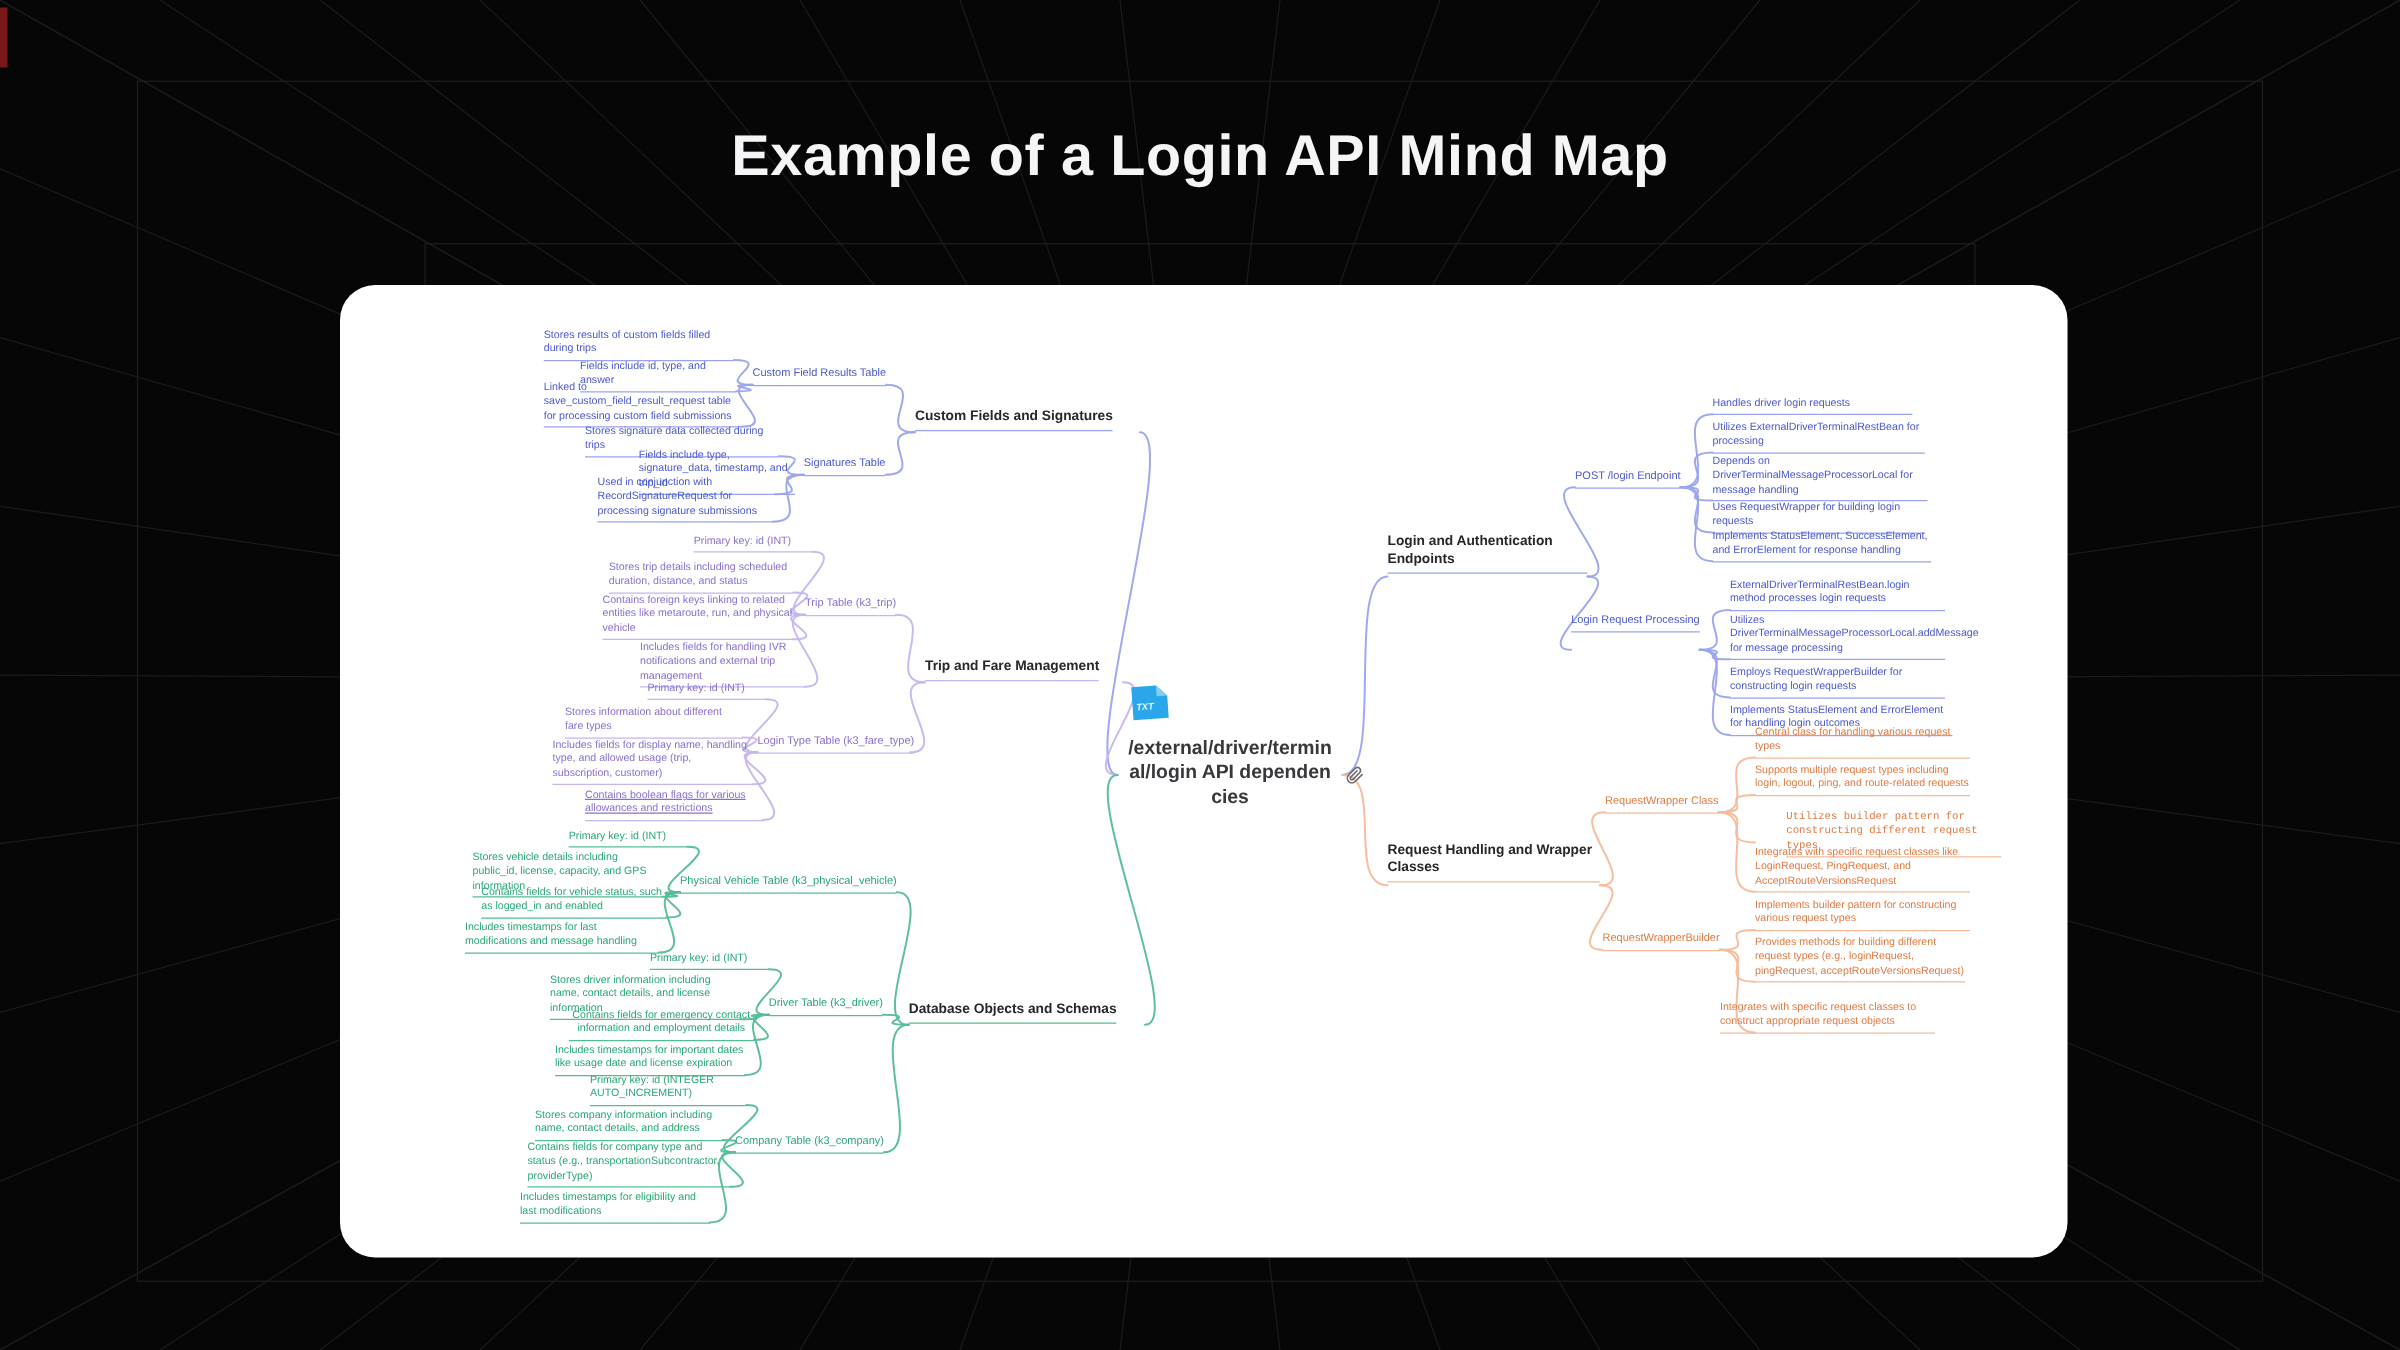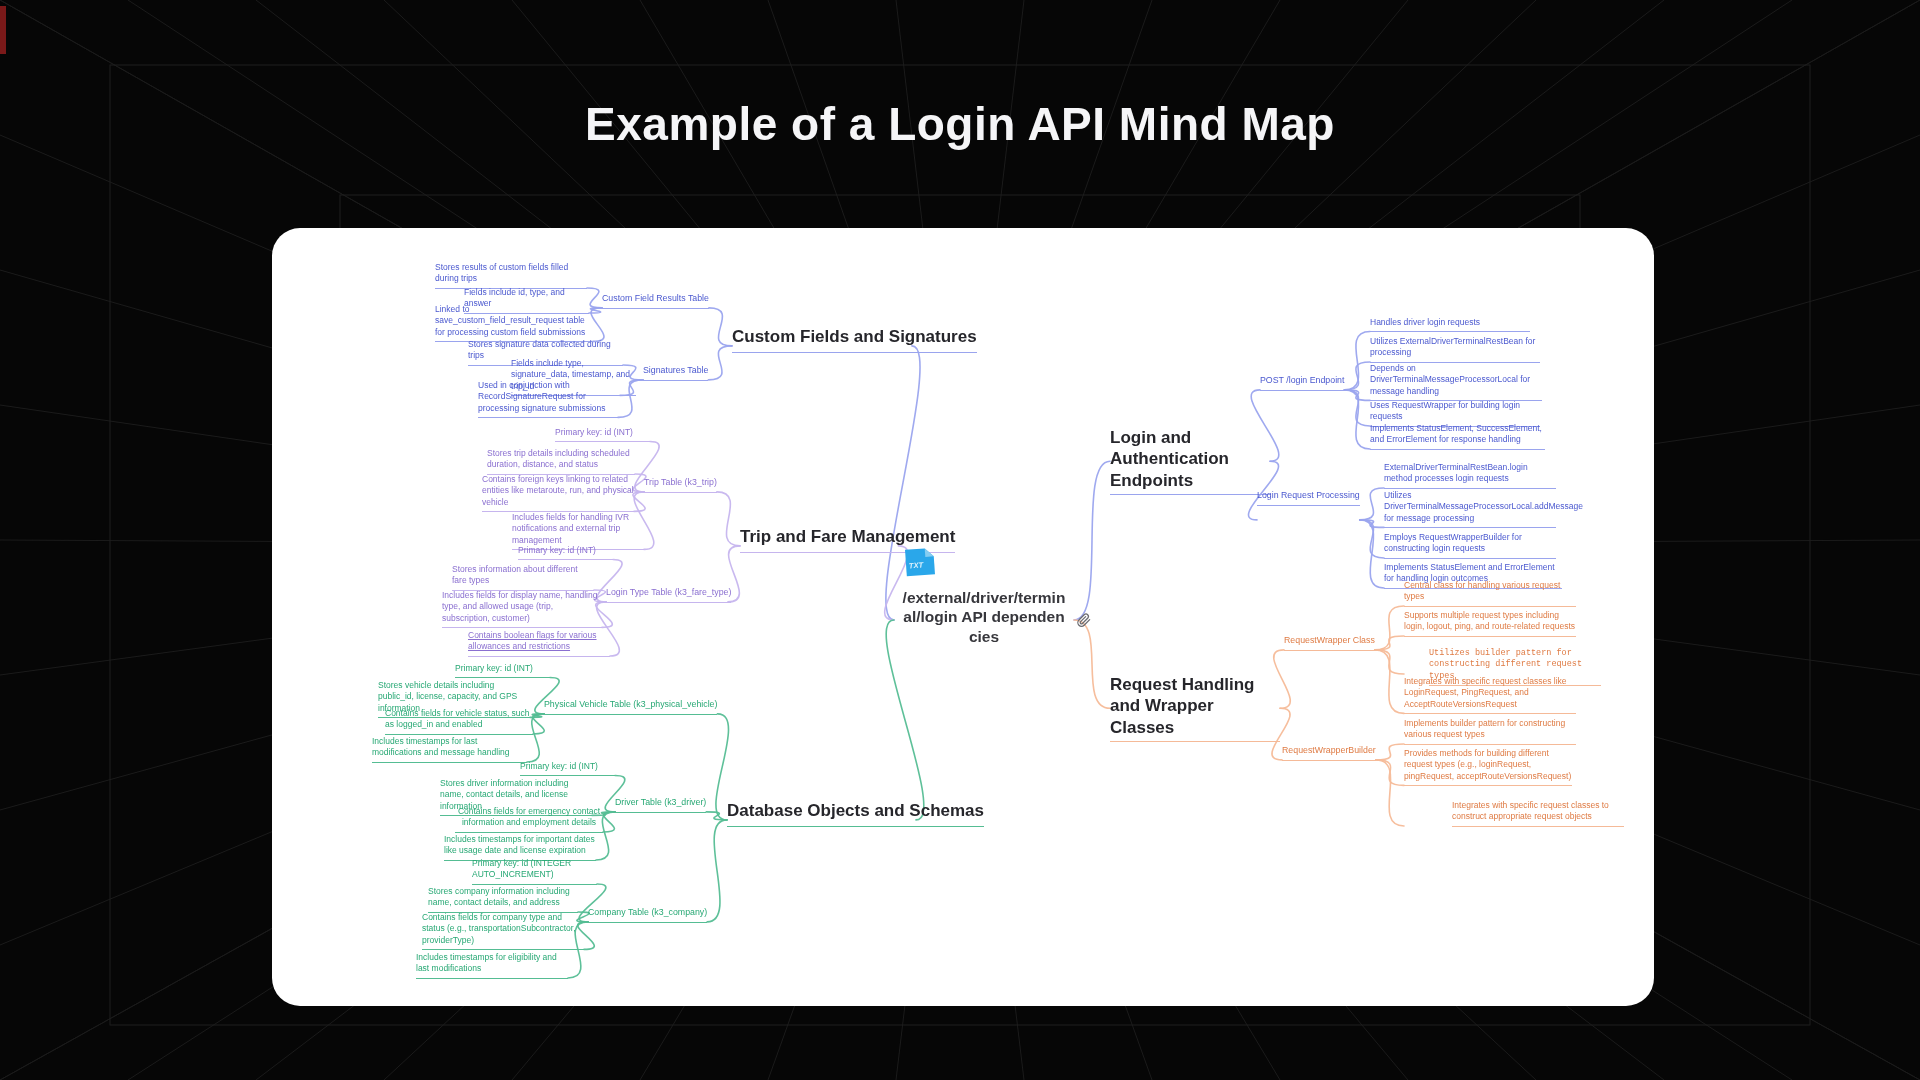--- a/index.html
+++ b/index.html
@@ -8,21 +8,21 @@
   #bg-grid{position:absolute;inset:0;z-index:0;}
   #red-strip{position:absolute;left:0;top:6px;width:6px;height:48px;background:#8f1d1d;opacity:.85;z-index:1;}
   #page-title{position:absolute;left:0;right:0;top:66px;text-align:center;color:#f5f5f7;
     font-size:46px;font-weight:600;letter-spacing:.5px;z-index:2;}
   #card{position:absolute;left:272px;top:228px;width:1382px;height:778px;background:#ffffff;
     border-radius:28px;z-index:3;}
   #mindmap{position:absolute;inset:0;}
   #edges{position:absolute;inset:0;pointer-events:none;}
   .nd{position:absolute;font-size:8.5px;line-height:1.35;padding-bottom:3px;border-bottom:1.4px solid;z-index:5;}
   .grp{font-size:8.8px;white-space:nowrap;}
-  .main{font-size:17px;font-weight:700;color:#26262b !important;white-space:nowrap;}
+  .main{font-size:11px;font-weight:700;color:#26262b !important;white-space:nowrap;}
   .main.two{white-space:normal;line-height:1.25;}
   .c-b{color:#4a58cf;border-color:#9aa4ee;}
   .c-p{color:#8a6fd0;border-color:#c6b5ee;}
   .c-g{color:#27a874;border-color:#55bd93;}
   .c-o{color:#df7b44;border-color:#f5ba98;}
   #center-wrap{position:absolute;left:628px;top:318px;width:168px;z-index:6;}
   #file-icon{width:40px;height:32px;margin:0 auto 6px auto;}
   #n-center{font-size:15.5px;font-weight:700;color:#37373c;text-align:center;
     word-break:break-all;line-height:1.25;}
   #paperclip{position:absolute;right:-24px;top:66px;width:16px;height:16px;}
@@ -220,16 +220,16 @@
 
       <div class="nd main two c-o" id="n-rhw" style="left:838px;top:446px;width:170px;">Request Handling and Wrapper Classes</div>
       <div class="nd grp c-o" id="n-rwc" style="left:1012px;top:407px;">RequestWrapper Class</div>
       <div class="nd c-o" id="rwc-1" style="left:1132px;top:352px;width:172px;">Central class for handling various request types</div>
       <div class="nd c-o" id="rwc-2" style="left:1132px;top:382px;width:172px;">Supports multiple request types including login, logout, ping, and route-related requests</div>
       <div class="nd c-o" id="rwc-3" style="left:1157px;top:420px;width:172px;font-family:Liberation Mono, monospace;">Utilizes builder pattern for constructing different request types</div>
       <div class="nd c-o" id="rwc-4" style="left:1132px;top:448px;width:172px;">Integrates with specific request classes like LoginRequest, PingRequest, and AcceptRouteVersionsRequest</div>
       <div class="nd grp c-o" id="n-rwb" style="left:1010px;top:517px;">RequestWrapperBuilder</div>
       <div class="nd c-o" id="rwb-1" style="left:1132px;top:490px;width:172px;">Implements builder pattern for constructing various request types</div>
       <div class="nd c-o" id="rwb-2" style="left:1132px;top:520px;width:168px;">Provides methods for building different request types (e.g., loginRequest, pingRequest, acceptRouteVersionsRequest)</div>
-      <div class="nd c-o" id="rwb-3" style="left:1180px;top:572px;width:172px;">Integrates with specific request classes to construct appropriate request objects</div>
+      <div class="nd c-o" id="rwb-3" style="left:1104px;top:572px;width:172px;">Integrates with specific request classes to construct appropriate request objects</div>
     </div>
   </div>
 </div>
 
 </body></html>

